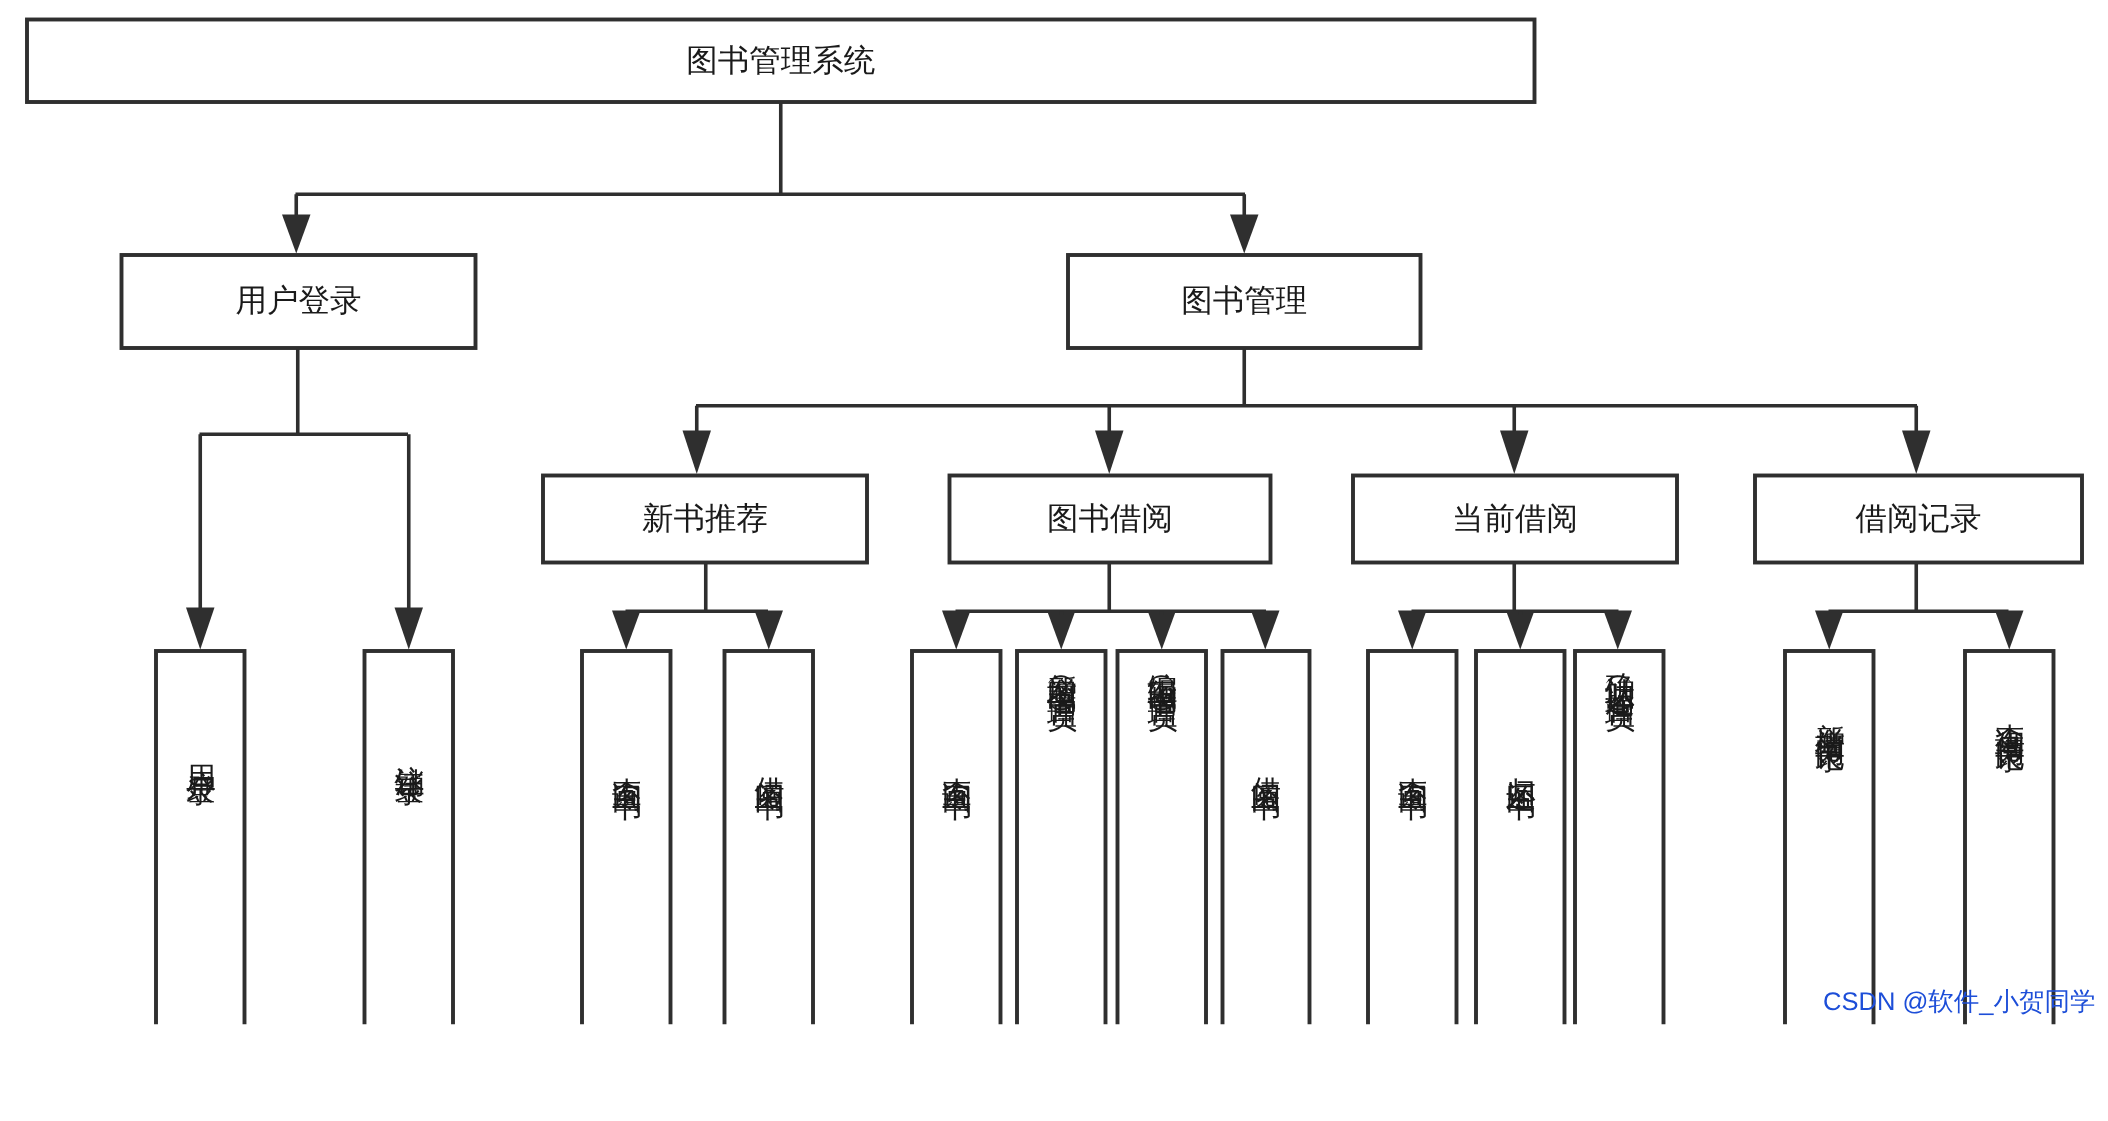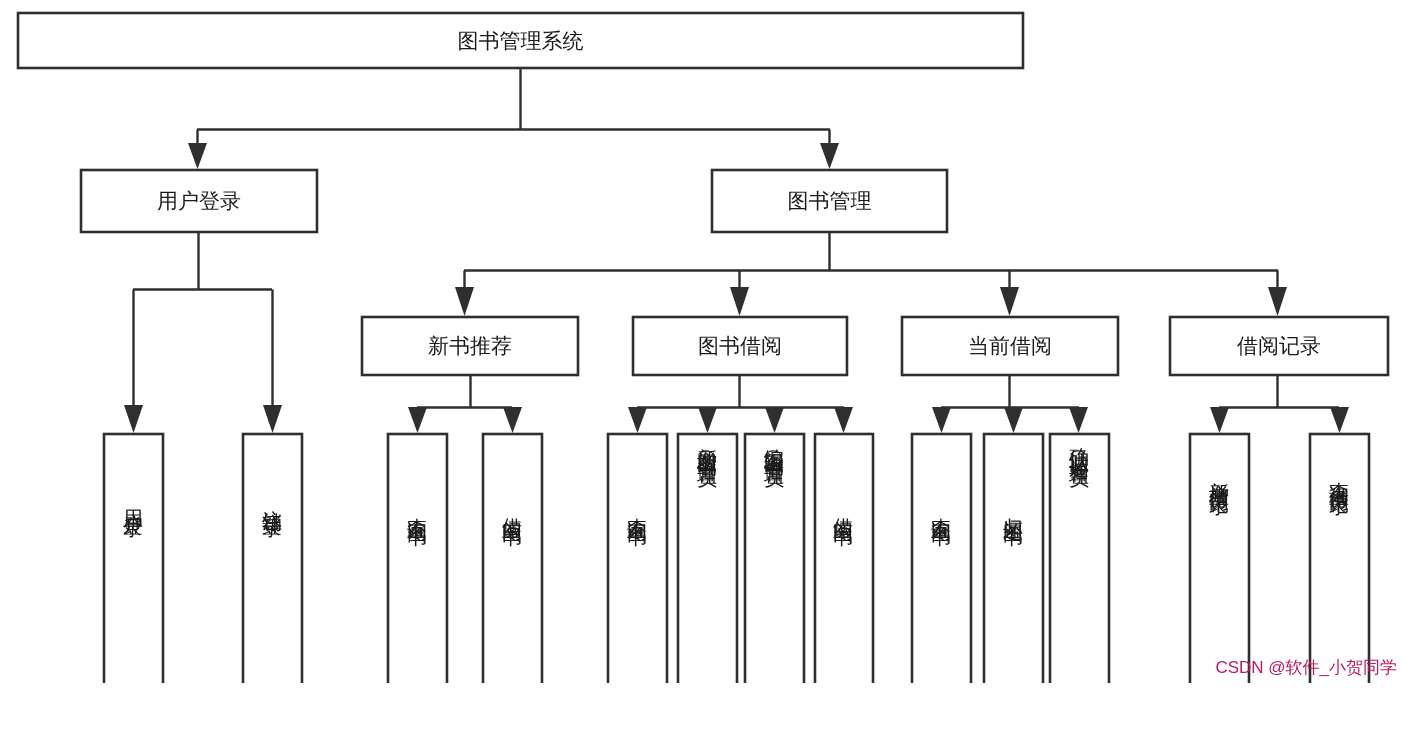--- a/index.html
+++ b/index.html
@@ -54,21 +54,21 @@
     text-orientation: upright;
     text-anchor: middle;
     letter-spacing: 3px;
   }
   .watermark {
     position: absolute;
     right: 8px;
     bottom: 4px;
     font-family: "Liberation Sans", "DejaVu Sans", sans-serif;
     font-size: 17px;
-    color: #be185d;
+    color: #1d4ed8;
     white-space: nowrap;
     user-select: none;
   }
 </style>
 </head>
 <body>
 
 <div id="diagram-root">
 
   <svg class="canvas" viewBox="0 0 1405 747">

